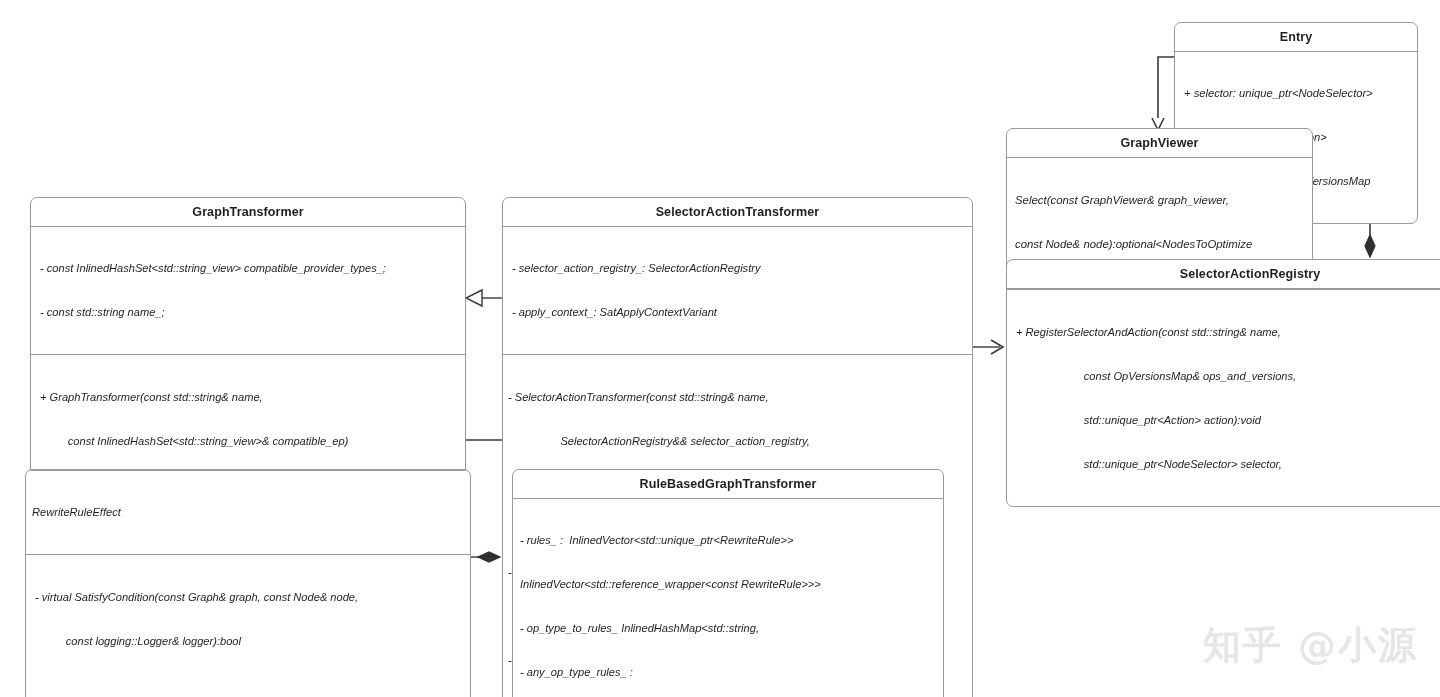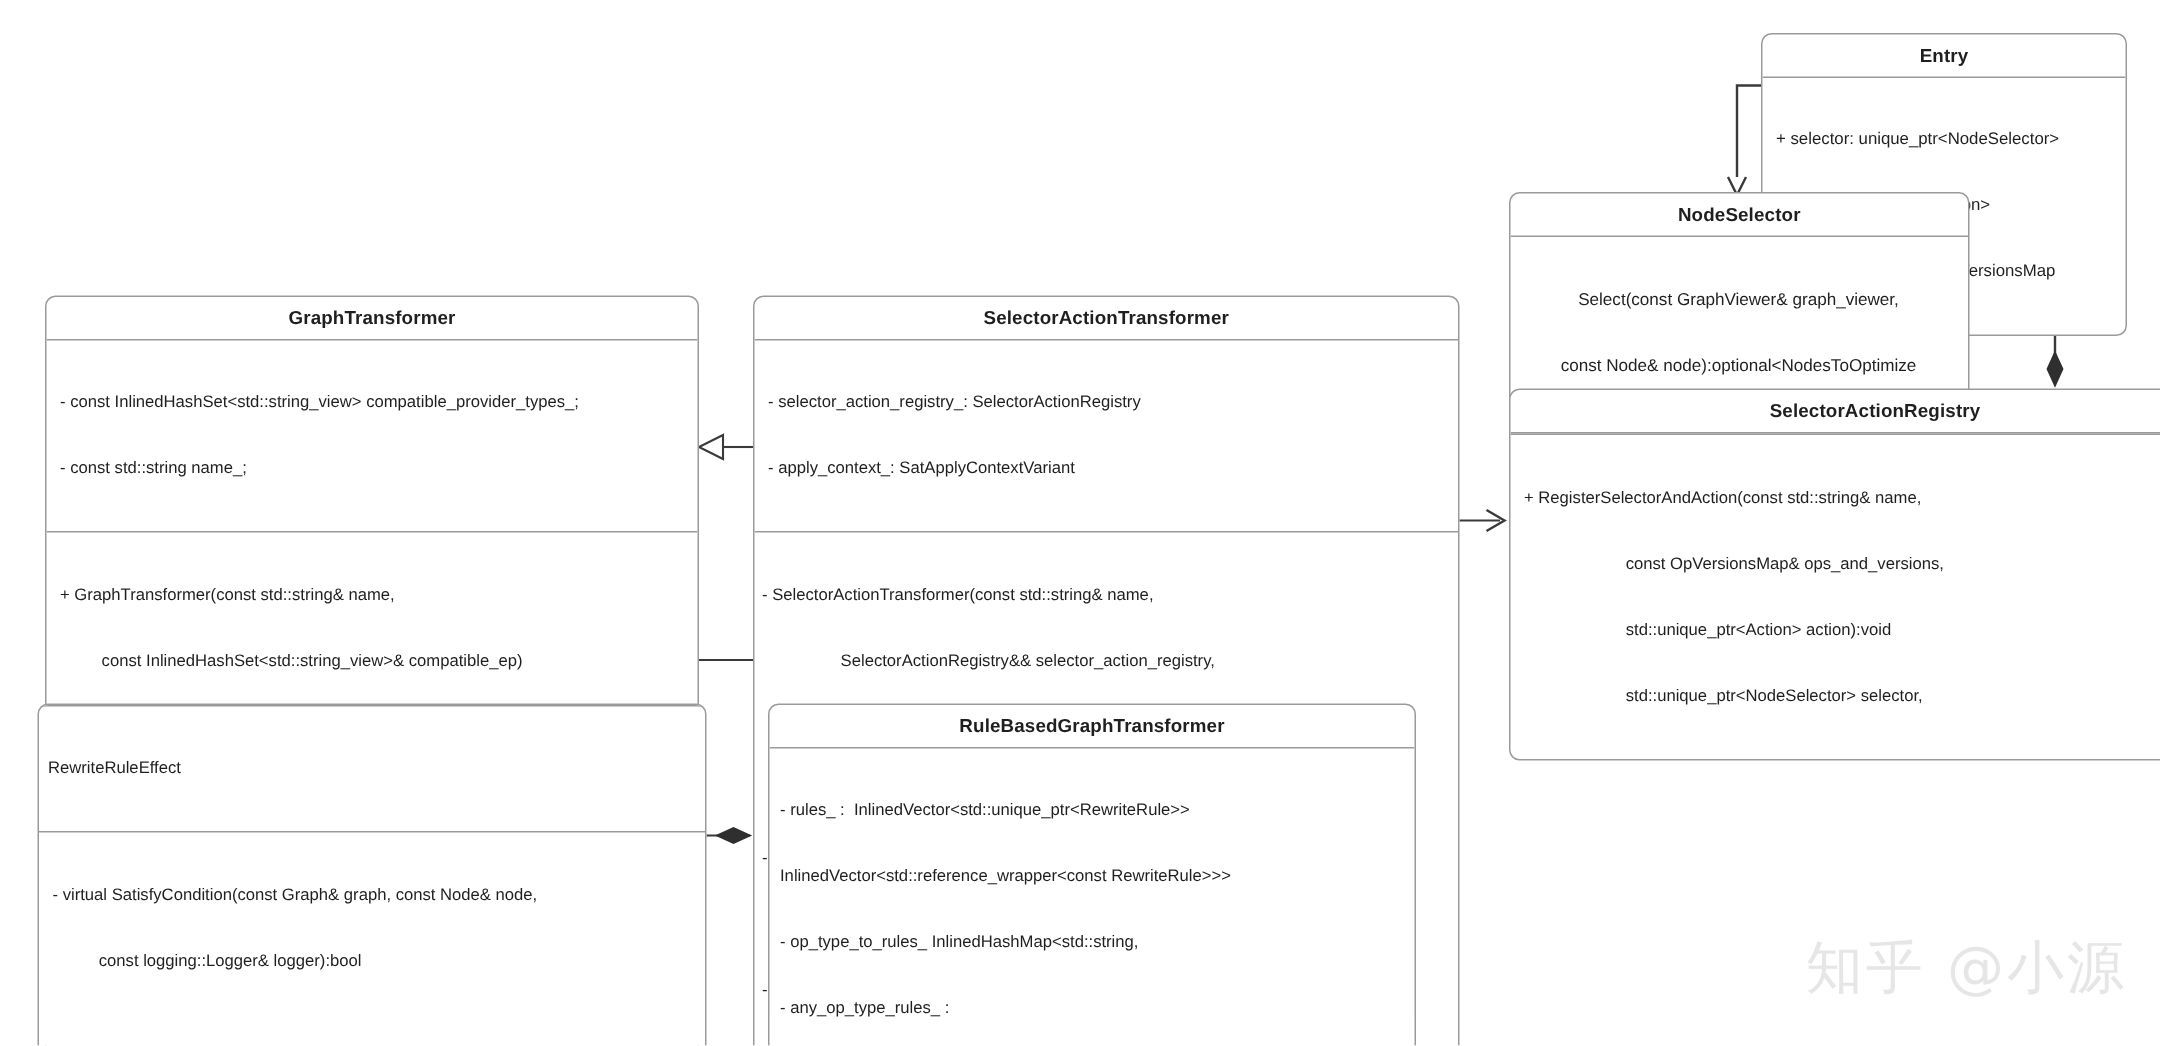--- a/index.html
+++ b/index.html
@@ -47,39 +47,40 @@
     line-height: 14.6px;
     color: #1f1f1f;
     white-space: pre;
   }
   .uml-section.compact {
     padding-top: 5px;
     padding-bottom: 5px;
   }
   .uml-row {
     white-space: pre;
+    font-style: italic;
   }
   .uml-section.nopad-left {
     padding-left: 5px;
   }
   svg.wires {
     position: absolute;
     left: 0;
     top: 0;
     width: 1440px;
     height: 697px;
     z-index: 1;
     pointer-events: none;
   }
   .watermark {
     position: absolute;
     right: 22px;
     bottom: 26px;
     font-size: 38px;
-    font-weight: normal;
+    font-weight: bold;
     color: #e6e6e6;
     letter-spacing: 2px;
     z-index: 2;
     user-select: none;
     font-family: "DejaVu Sans", sans-serif;
   }
 </style>
 </head>
 <body>
 
@@ -127,23 +128,23 @@
     <div class="uml-title">Entry</div>
     <div class="uml-sep"></div>
     <div class="uml-section compact" style="font-size:11.2px;">
       <div class="uml-row">+ selector: unique_ptr&lt;NodeSelector&gt;</div>
       <div class="uml-row">+ action: unique_ptr&lt;Action&gt;</div>
       <div class="uml-row">+ ops_and_versions: OpVersionsMap</div>
     </div>
   </div>
 
   <div class="uml-box" style="left:1006px; top:128px; width:307px;">
-    <div class="uml-title">NodeSelector</div>
-    <div class="uml-sep"></div>
-    <div class="uml-section" style="padding-left:8px; min-height:55px;text-align:center;">
+    <div class="uml-title">GraphViewer</div>
+    <div class="uml-sep"></div>
+    <div class="uml-section" style="padding-left:8px; min-height:55px;">
       <div class="uml-row">Select(const GraphViewer&amp; graph_viewer,</div>
       <div class="uml-row">const Node&amp; node):optional&lt;NodesToOptimize</div>
       <div class="uml-row">Indices&gt;</div>
     </div>
   </div>
 
   <div class="uml-box" style="left:1006px; top:259px; width:488px;">
     <div class="uml-title">SelectorActionRegistry</div>
     <div class="uml-sep"></div>
     <div class="uml-sep"></div>

